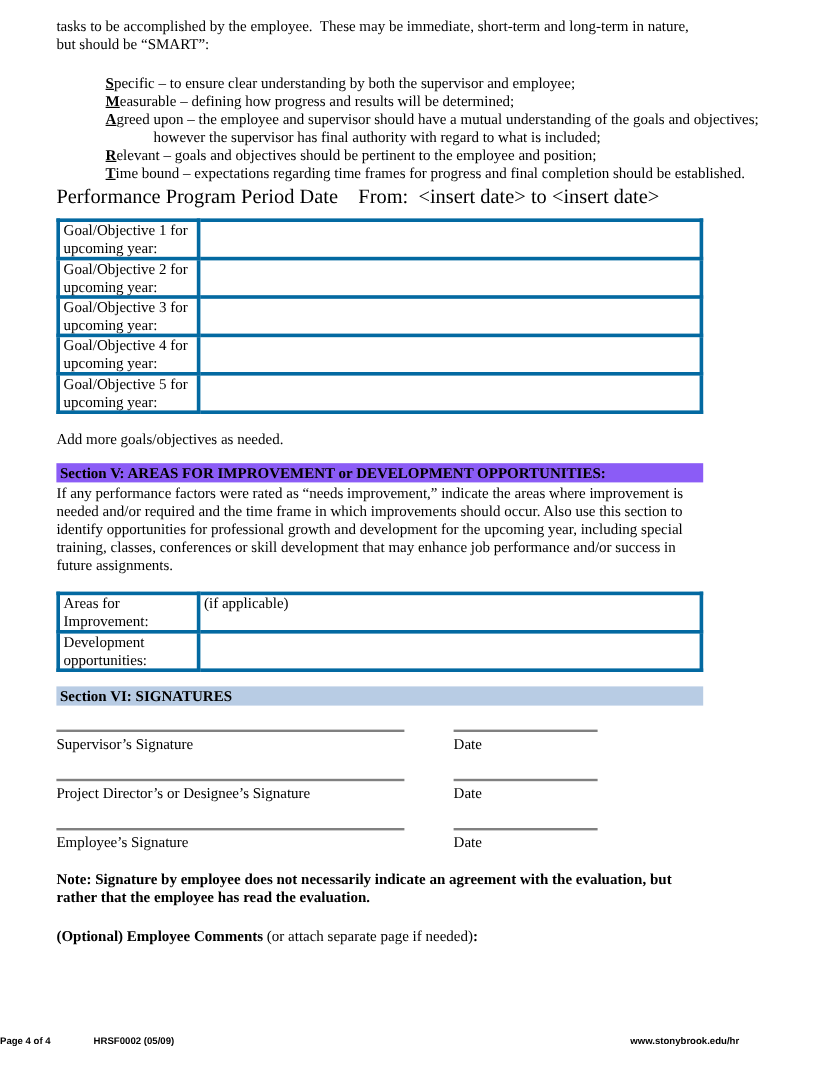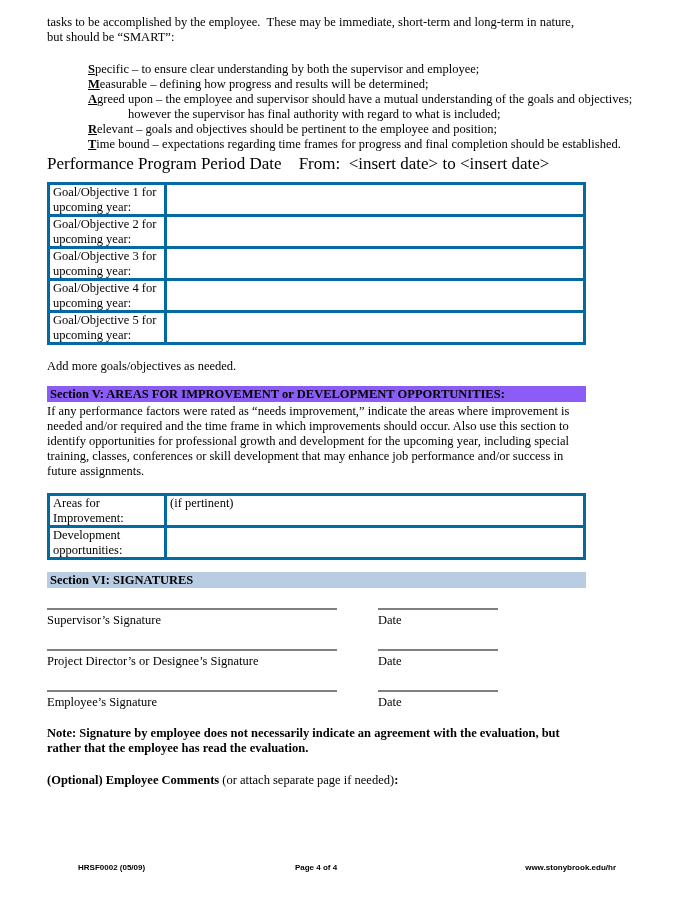--- a/index.html
+++ b/index.html
@@ -35,21 +35,21 @@
   .sig-line { width:290px; border-top:2px solid #808080; margin-bottom:3px; }
   .sig-line.date { width:120px; }
   .note { margin-top:16px; font-weight:bold; }
   .optional-line { margin-top:17px; }
   .b { font-weight:bold; }
   .footer {
     position:absolute; left:0; right:0; top:863px; height:12px;
     font-family:"Liberation Sans", sans-serif; font-weight:bold; font-size:8px; line-height:10px;
   }
   .f-left { position:absolute; left:50px; top:0;padding-left:28px; }
-  .f-center { position:absolute; left:0; right:0; top:0; text-align:center; }
+  .f-center { position:absolute; left:0; right:0; top:0; text-align:left; }
   .f-right { position:absolute; right:16px; top:0; }
 </style>
 </head>
 <body>
 
 <div class="page">
   <div class="content">
 
     <p class="pre">tasks to be accomplished by the employee.  These may be immediate, short-term and long-term in nature, but should be “SMART”:</p>
 
@@ -111,21 +111,21 @@
     <div class="section-bar" style="background: #8b5cf6;">Section V: AREAS FOR IMPROVEMENT or DEVELOPMENT OPPORTUNITIES:</div>
     <p class="section-desc pre">If any performance factors were rated as “needs improvement,” indicate the areas where improvement is needed and/or required and the time frame in which improvements should occur. Also use this section to identify opportunities for professional growth and development for the upcoming year, including special training, classes, conferences or skill development that may enhance job performance and/or success in future assignments.</p>
 
     <table class="form-table imp-table">
       <tbody>
         <tr>
           <td class="label-cell">
             <div>Areas for</div>
             <div>Improvement:</div>
           </td>
-          <td class="value-cell">(if pertinent)</td>
+          <td class="value-cell">(if applicable)</td>
         </tr>
         <tr>
           <td class="label-cell">
             <div>Development</div>
             <div>opportunities:</div>
           </td>
           <td class="value-cell"></td>
         </tr>
       </tbody>
     </table>

